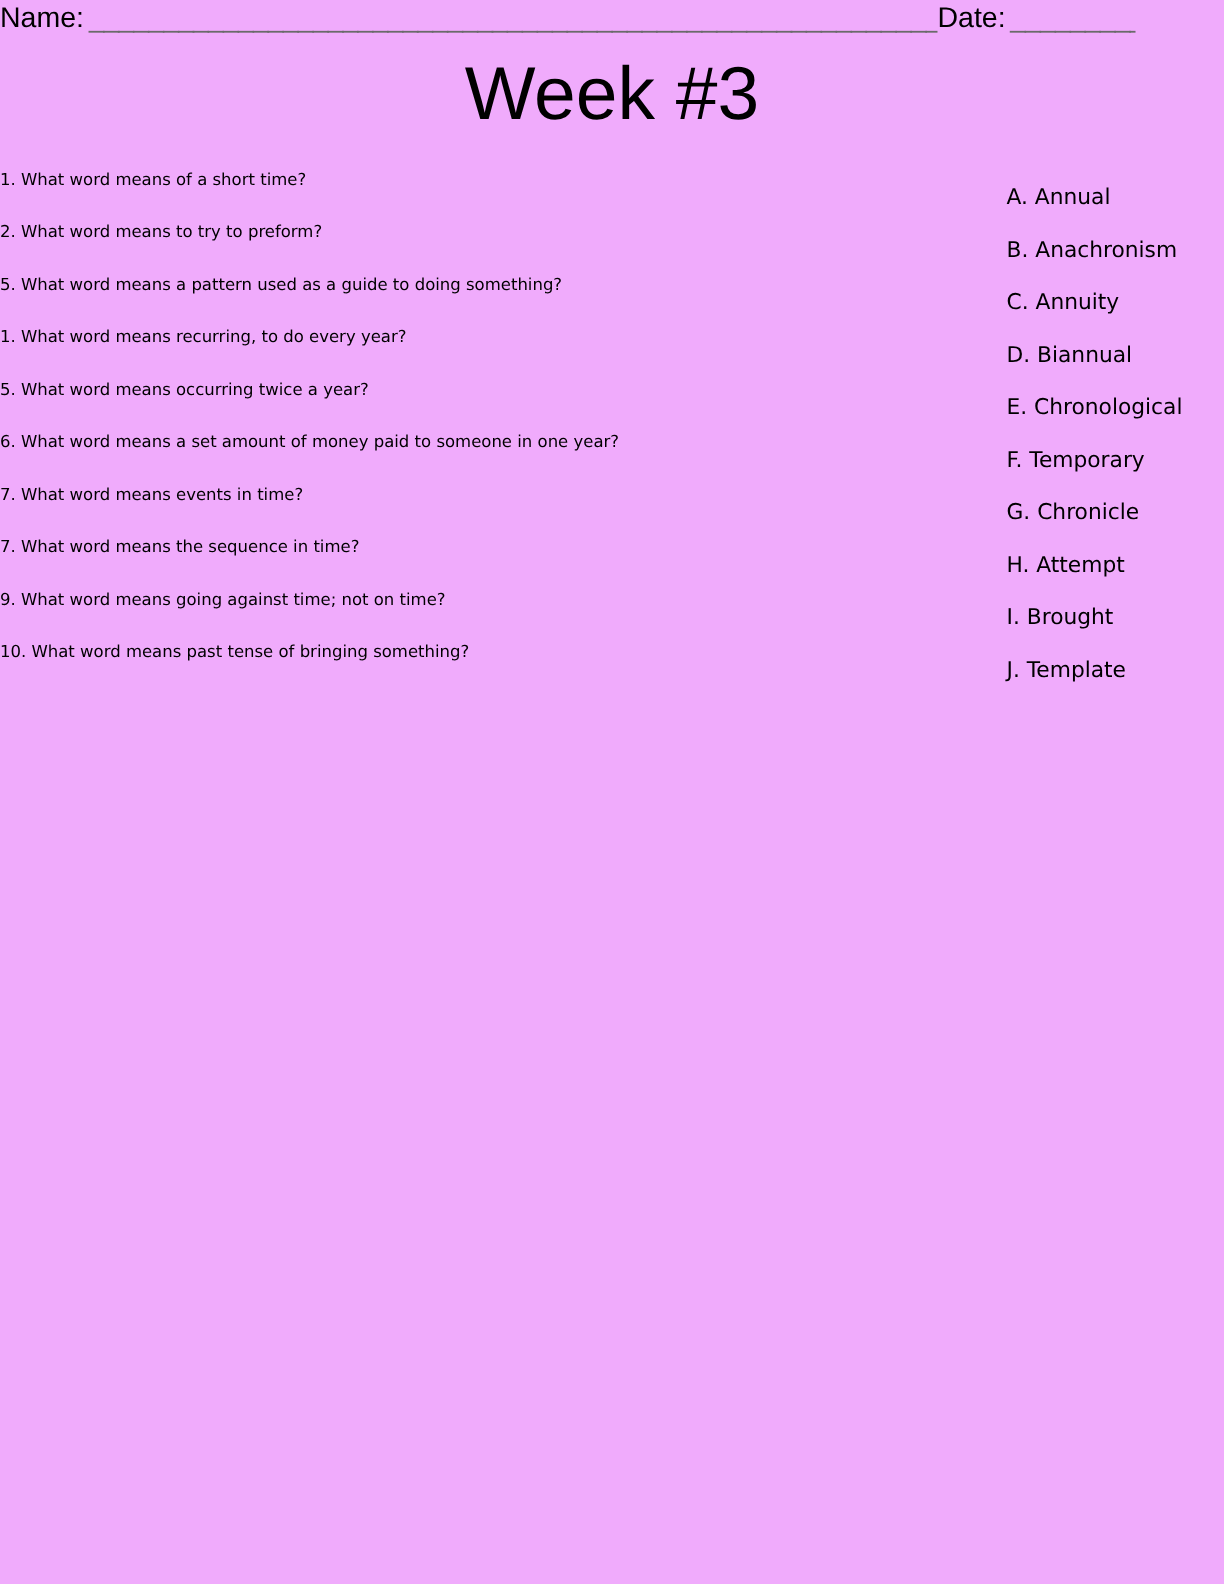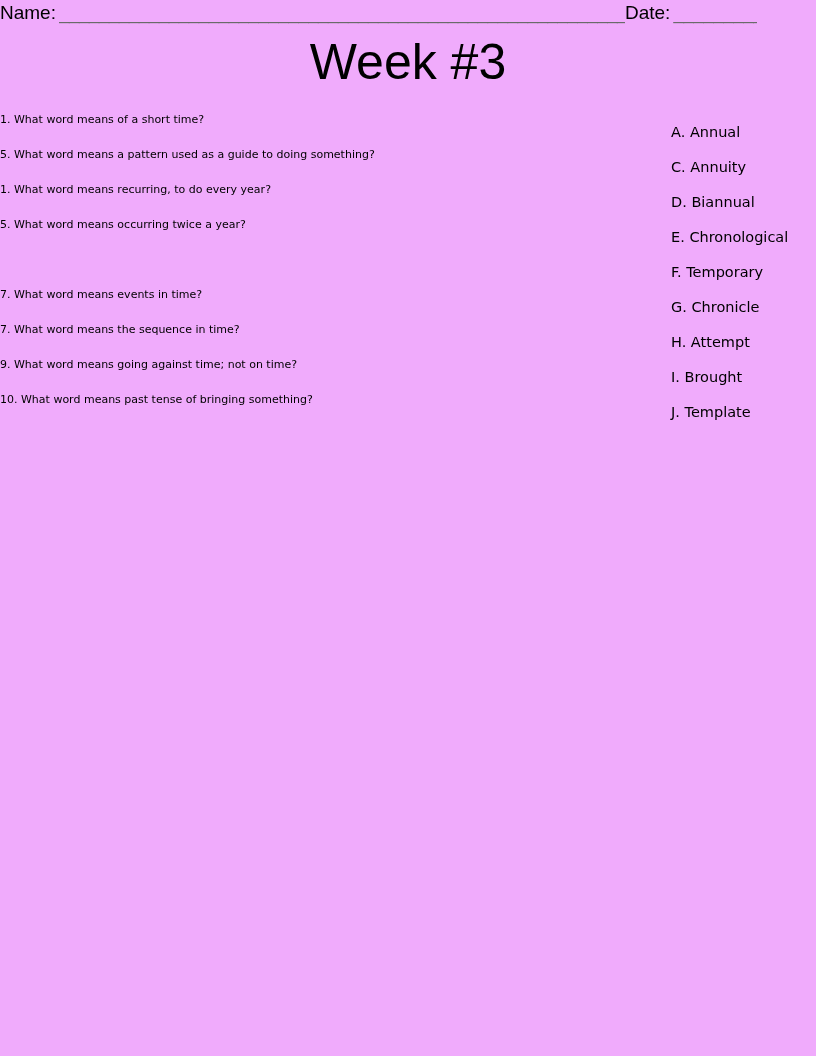--- a/index.html
+++ b/index.html
@@ -125,37 +125,42 @@
 
   <div class="worksheet-title">Week #3</div>
 
   <div class="content">
 
     <div class="row">
       <div class="question">1. What word means of a short time?</div>
       <div class="answer">A. Annual</div>
     </div>
 
+    <div class="row">
+      <div class="question">2. What word means to try to preform?</div>
+      <div class="answer">B. Anachronism</div>
+    </div>
 
     <div class="row">
       <div class="question">5. What word means a pattern used as a guide to doing something?</div>
       <div class="answer">C. Annuity</div>
     </div>
 
     <div class="row">
       <div class="question">1. What word means recurring, to do every year?</div>
       <div class="answer">D. Biannual</div>
     </div>
 
     <div class="row">
       <div class="question">5. What word means occurring twice a year?</div>
       <div class="answer">E. Chronological</div>
     </div>
 
     <div class="row">
+      <div class="question">6. What word means a set amount of money paid to someone in one year?</div>
       <div class="answer">F. Temporary</div>
     </div>
 
     <div class="row">
       <div class="question">7. What word means events in time?</div>
       <div class="answer">G. Chronicle</div>
     </div>
 
     <div class="row">
       <div class="question">7. What word means the sequence in time?</div>

